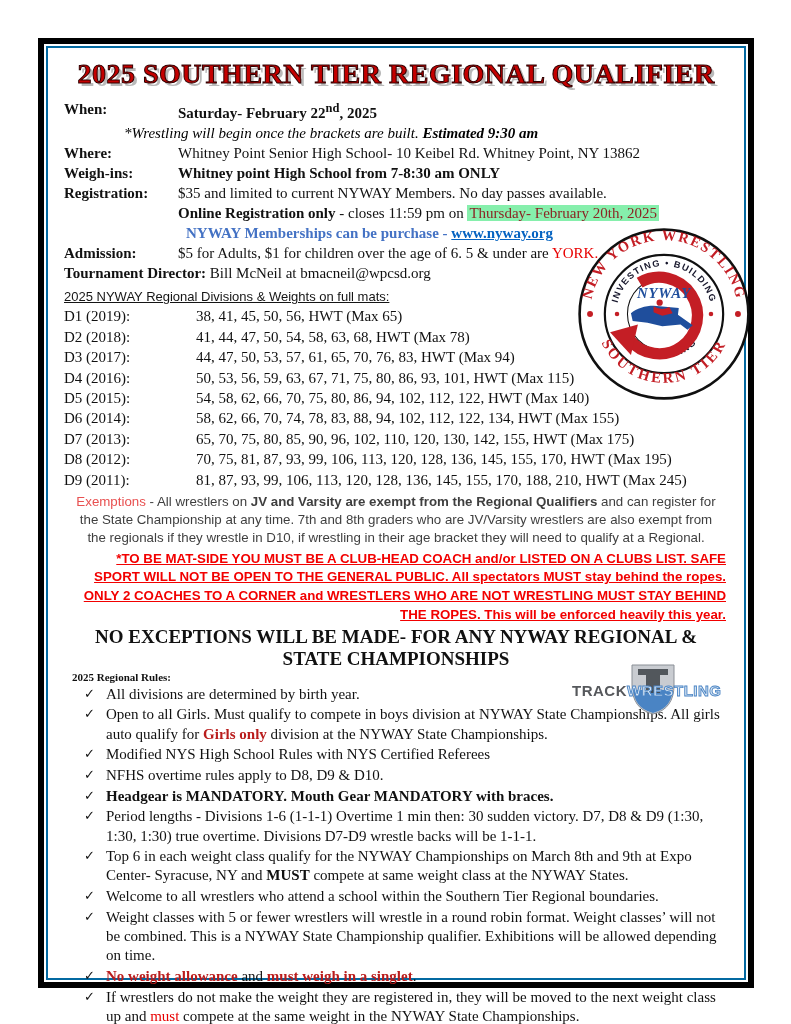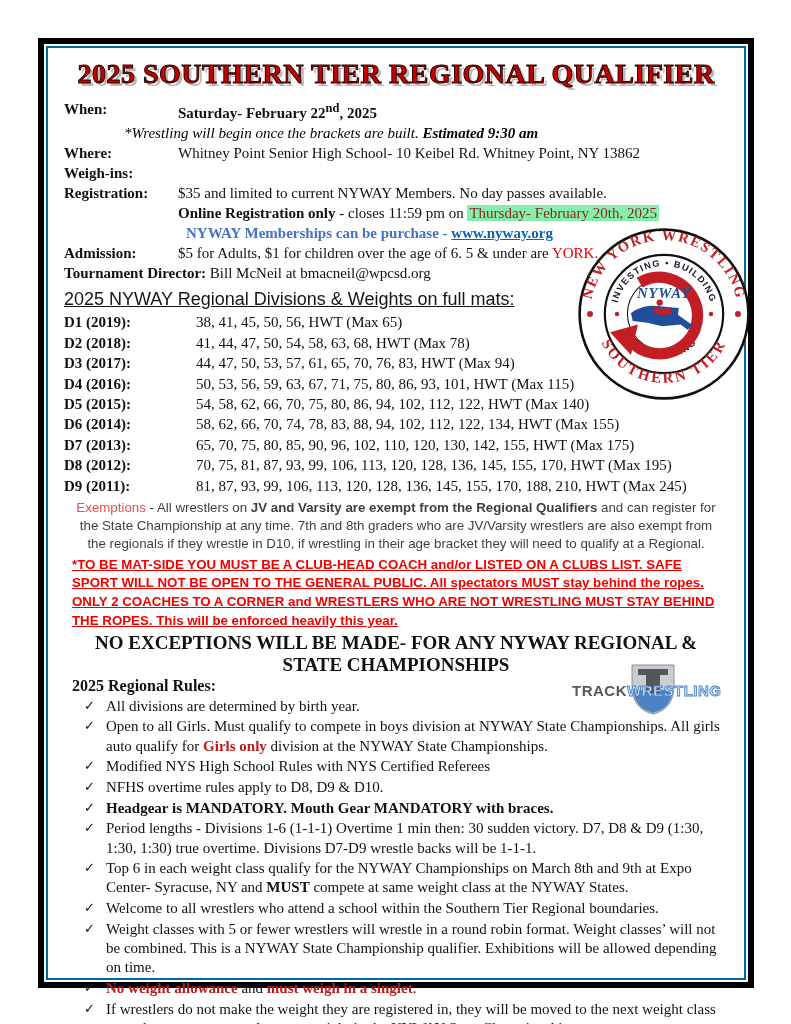--- a/index.html
+++ b/index.html
@@ -32,40 +32,40 @@
   .indent{margin-left:114px;}
   .bold{font-weight:bold;}
   .rednote{color:#000000;font-style:italic;text-align:left;margin-left:60px;}
   .hl{background:#86efac;color:#8b2424;padding:0 2px;}
   .membership{color:#4472c4;font-weight:bold;margin-left:122px;}
   .linkblue{color:#0563c1;text-decoration:underline;cursor:pointer;}
   .redtxt{color:#e80000;}
   
   .divheading{
     font-family:"Liberation Sans","DejaVu Sans",sans-serif;
-    font-size:18px;text-decoration:underline;margin:6px 0 2px 0;color:#151515;
+    font-size:13px;text-decoration:underline;margin:6px 0 2px 0;color:#151515;
   }
   .divrow{display:flex;font-size:15px;line-height:1.36;}
-  .divlabel{flex:none;width:132px;font-weight:bold;}
+  .divlabel{flex:none;width:132px;font-weight:normal;}
   
   .exempt{
     font-family:"Liberation Sans","DejaVu Sans",sans-serif;
     font-size:13.3px;color:#3f3f3f;text-align:center;line-height:1.35;margin:3px 6px 2px 6px;
   }
   .exempt .extitle{color:#e85050;}
   .warning{
     font-family:"Liberation Sans","DejaVu Sans",sans-serif;
-    font-size:13.3px;color:#f20000;font-weight:bold;text-align:left;line-height:1.4;
+    font-size:13.3px;color:#f20000;font-weight:bold;text-align:right;line-height:1.4;
     text-decoration:underline;margin:3px 2px 1px 8px;
   }
   .noexcept{
     font-size:19px;font-weight:bold;text-align:center;margin:2px 0 1px 0;
   }
   
-  .rulesheading{font-size:16px;font-weight:bold;margin:1px 0 1px 8px;}
+  .rulesheading{font-size:11px;font-weight:bold;margin:1px 0 1px 8px;}
   .rule{display:flex;font-size:15px;line-height:1.28;margin:1.5px 0;}
   .check{
     flex:none;width:22px;margin-left:20px;
     font-family:"DejaVu Sans",sans-serif;font-size:13px;padding-top:1px;
   }
   .rtext{flex:1;padding-right:4px;}
   .redbold{color:#b91c1c;font-weight:bold;}
   
   .footer{
     text-align:center;font-size:21px;font-weight:bold;margin-top:14px;
@@ -90,20 +90,21 @@
       </div>
       <div class="indent rednote">
         <span>*Wrestling will begin once the brackets are built. </span><span class="bold">Estimated 9:30 am</span>
       </div>
       <div class="inforow">
         <span class="inflabel">Where:</span>
         <span class="infvalue">Whitney Point Senior High School- 10 Keibel Rd. Whitney Point, NY 13862</span>
       </div>
       <div class="inforow">
         <span class="inflabel">Weigh-ins:</span>
+        <span class="infvalue bold">Whitney point High School from 7-8:30 am ONLY</span>
       </div>
       <div class="inforow">
         <span class="inflabel">Registration:</span>
         <span class="infvalue">$35 and limited to current NYWAY Members. No day passes available.</span>
       </div>
       <div class="indent">
         <span class="bold">Online Registration only</span><span> - closes 11:59 pm on </span><span class="hl">Thursday- February 20th, 2025</span>
       </div>
       <div class="membership">
         <span>NYWAY Memberships can be purchase - </span><span class="linkblue">www.nyway.org</span>

